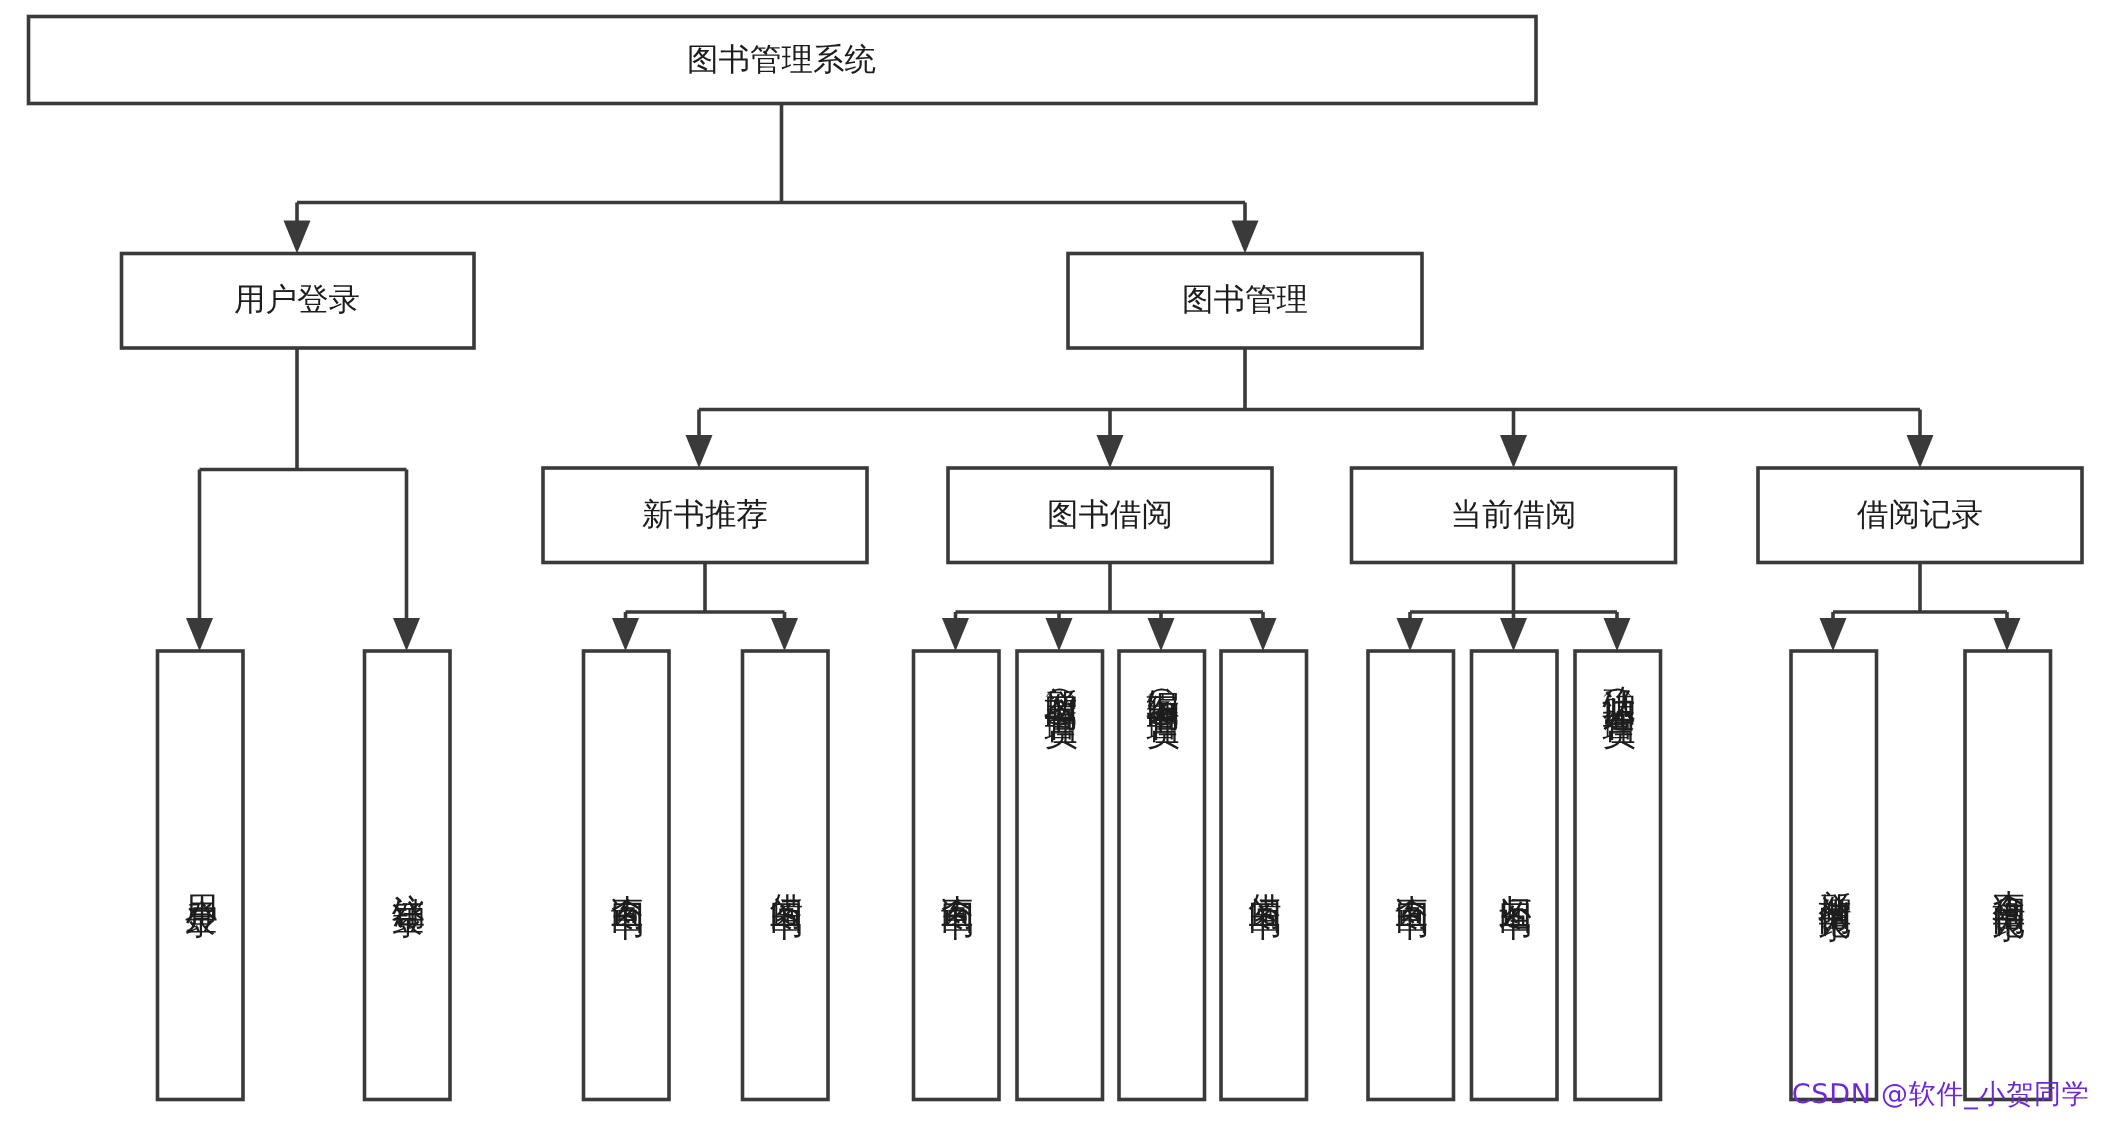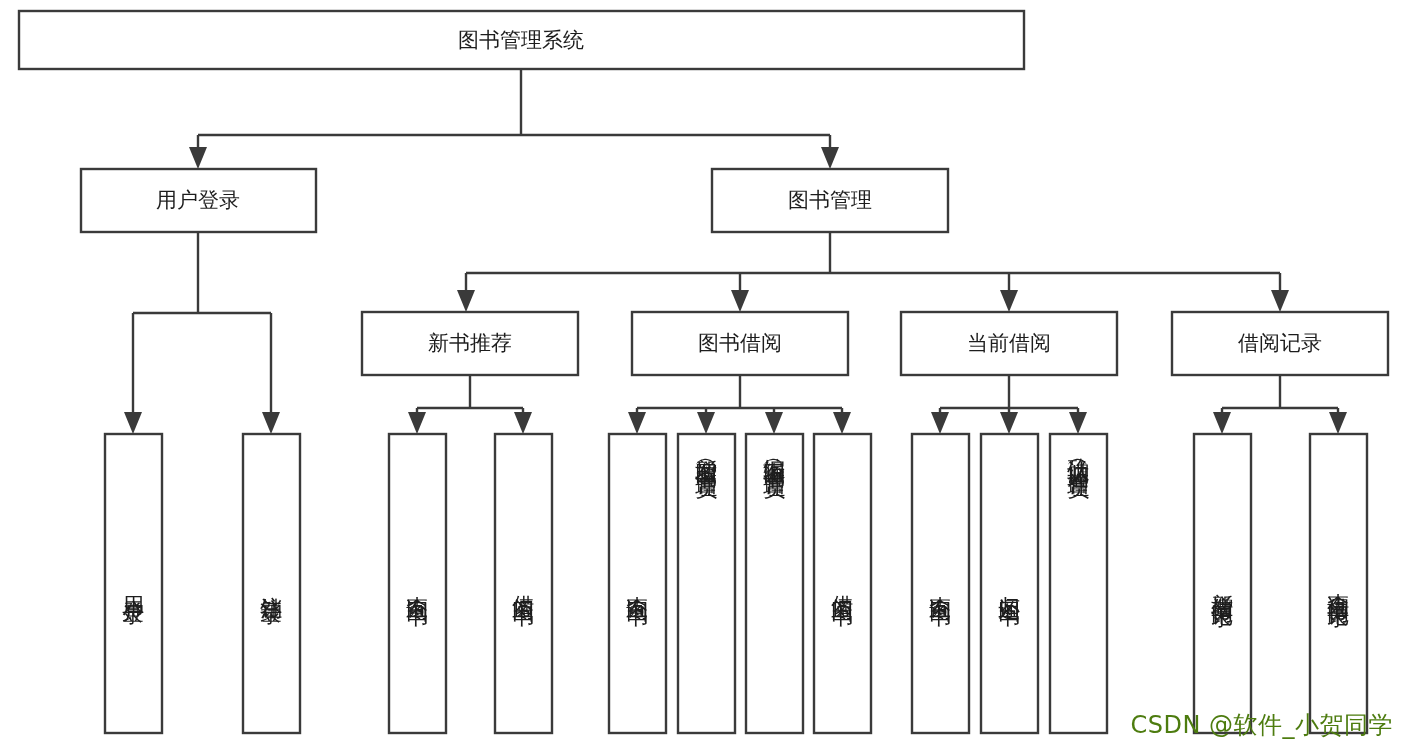--- a/index.html
+++ b/index.html
@@ -66,22 +66,22 @@
     line-height: 1.25;
     letter-spacing: 3px;
     color: #1d1d1d;
     white-space: nowrap;
   }
   .watermark {
     position: absolute;
     right: 12px;
     bottom: 6px;
     font-family: "DejaVu Sans", "Liberation Sans", sans-serif;
-    font-size: 24px;
-    color: #4d7c0f;
+    font-size: 18px;
+    color: #6d28d9;
     letter-spacing: 0.5px;
     white-space: nowrap;
   }
 </style>
 </head>
 <body>
 
 <div id="diagram-root">
 
   <svg class="tree-canvas" viewBox="0 0 1405 747" xmlns="http://www.w3.org/2000/svg">

